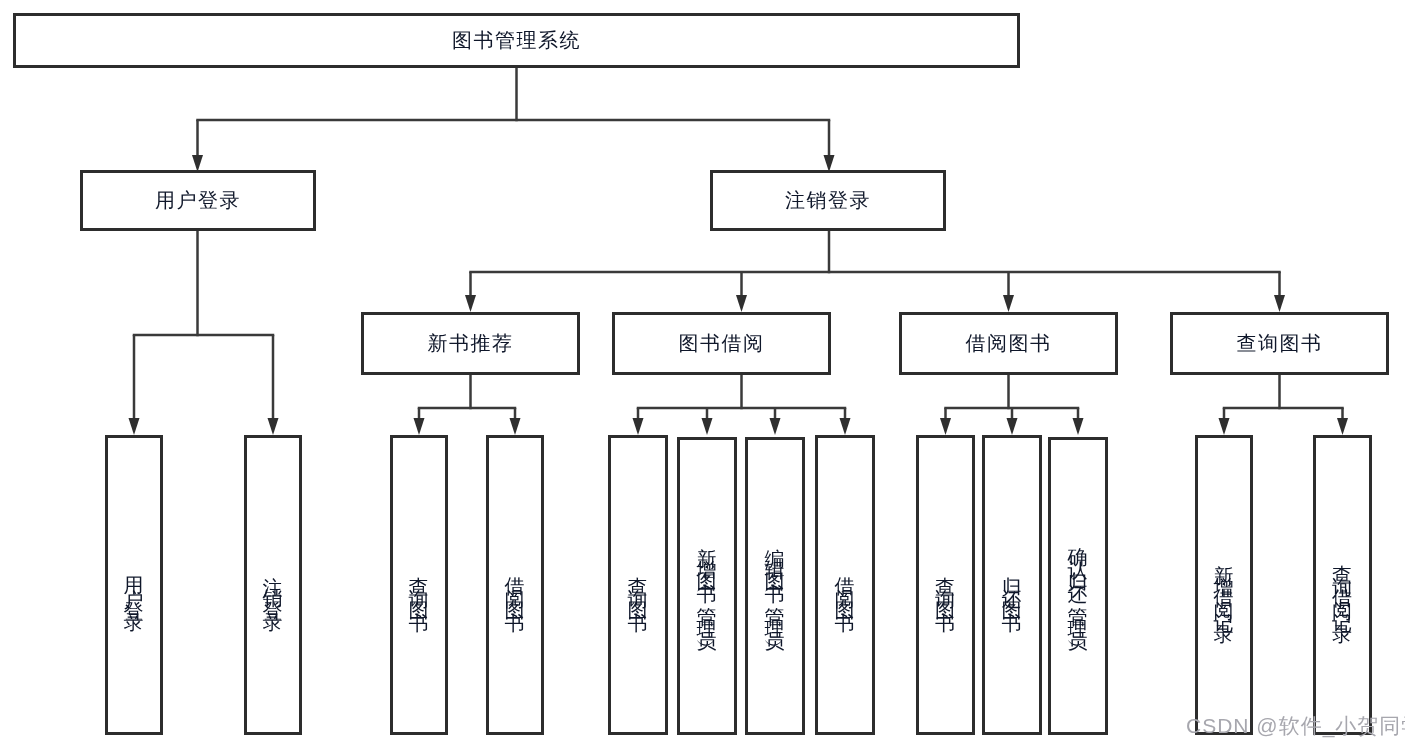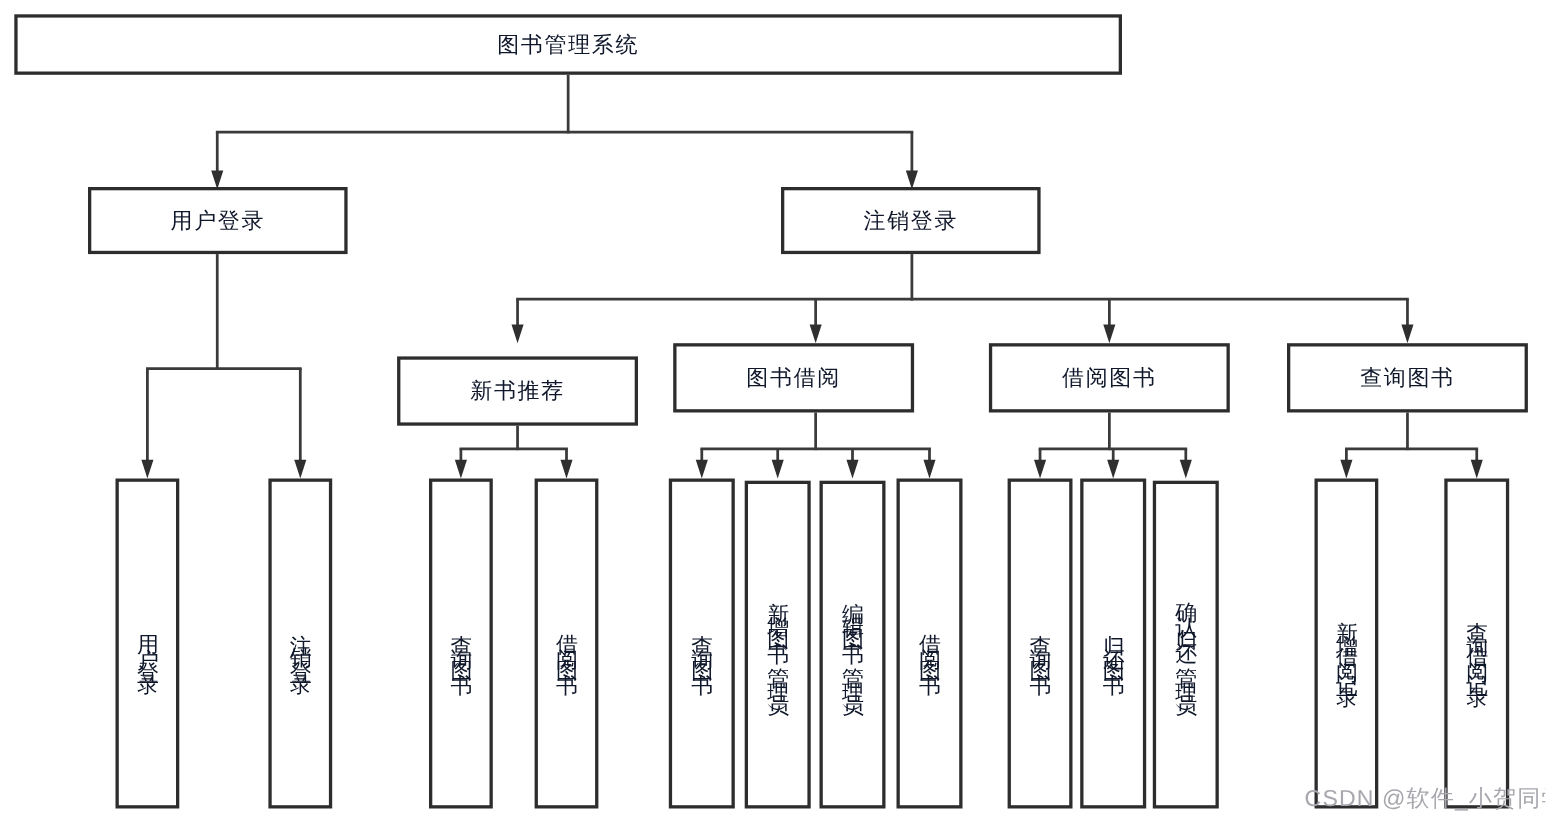--- a/index.html
+++ b/index.html
@@ -150,21 +150,21 @@
     <span class="label">图书管理系统</span>
   </div>
 
   <div class="node" style="left:80px;top:170px;width:236px;height:61px;">
     <span class="label">用户登录</span>
   </div>
   <div class="node" style="left:710px;top:170px;width:236px;height:61px;">
     <span class="label">注销登录</span>
   </div>
 
-  <div class="node" style="left:361px;top:324px;width:219px;height:63px;">
+  <div class="node" style="left:361px;top:312px;width:219px;height:63px;">
     <span class="label">新书推荐</span>
   </div>
   <div class="node" style="left:612px;top:312px;width:219px;height:63px;">
     <span class="label">图书借阅</span>
   </div>
   <div class="node" style="left:899px;top:312px;width:219px;height:63px;">
     <span class="label">借阅图书</span>
   </div>
   <div class="node" style="left:1170px;top:312px;width:219px;height:63px;">
     <span class="label">查询图书</span>

